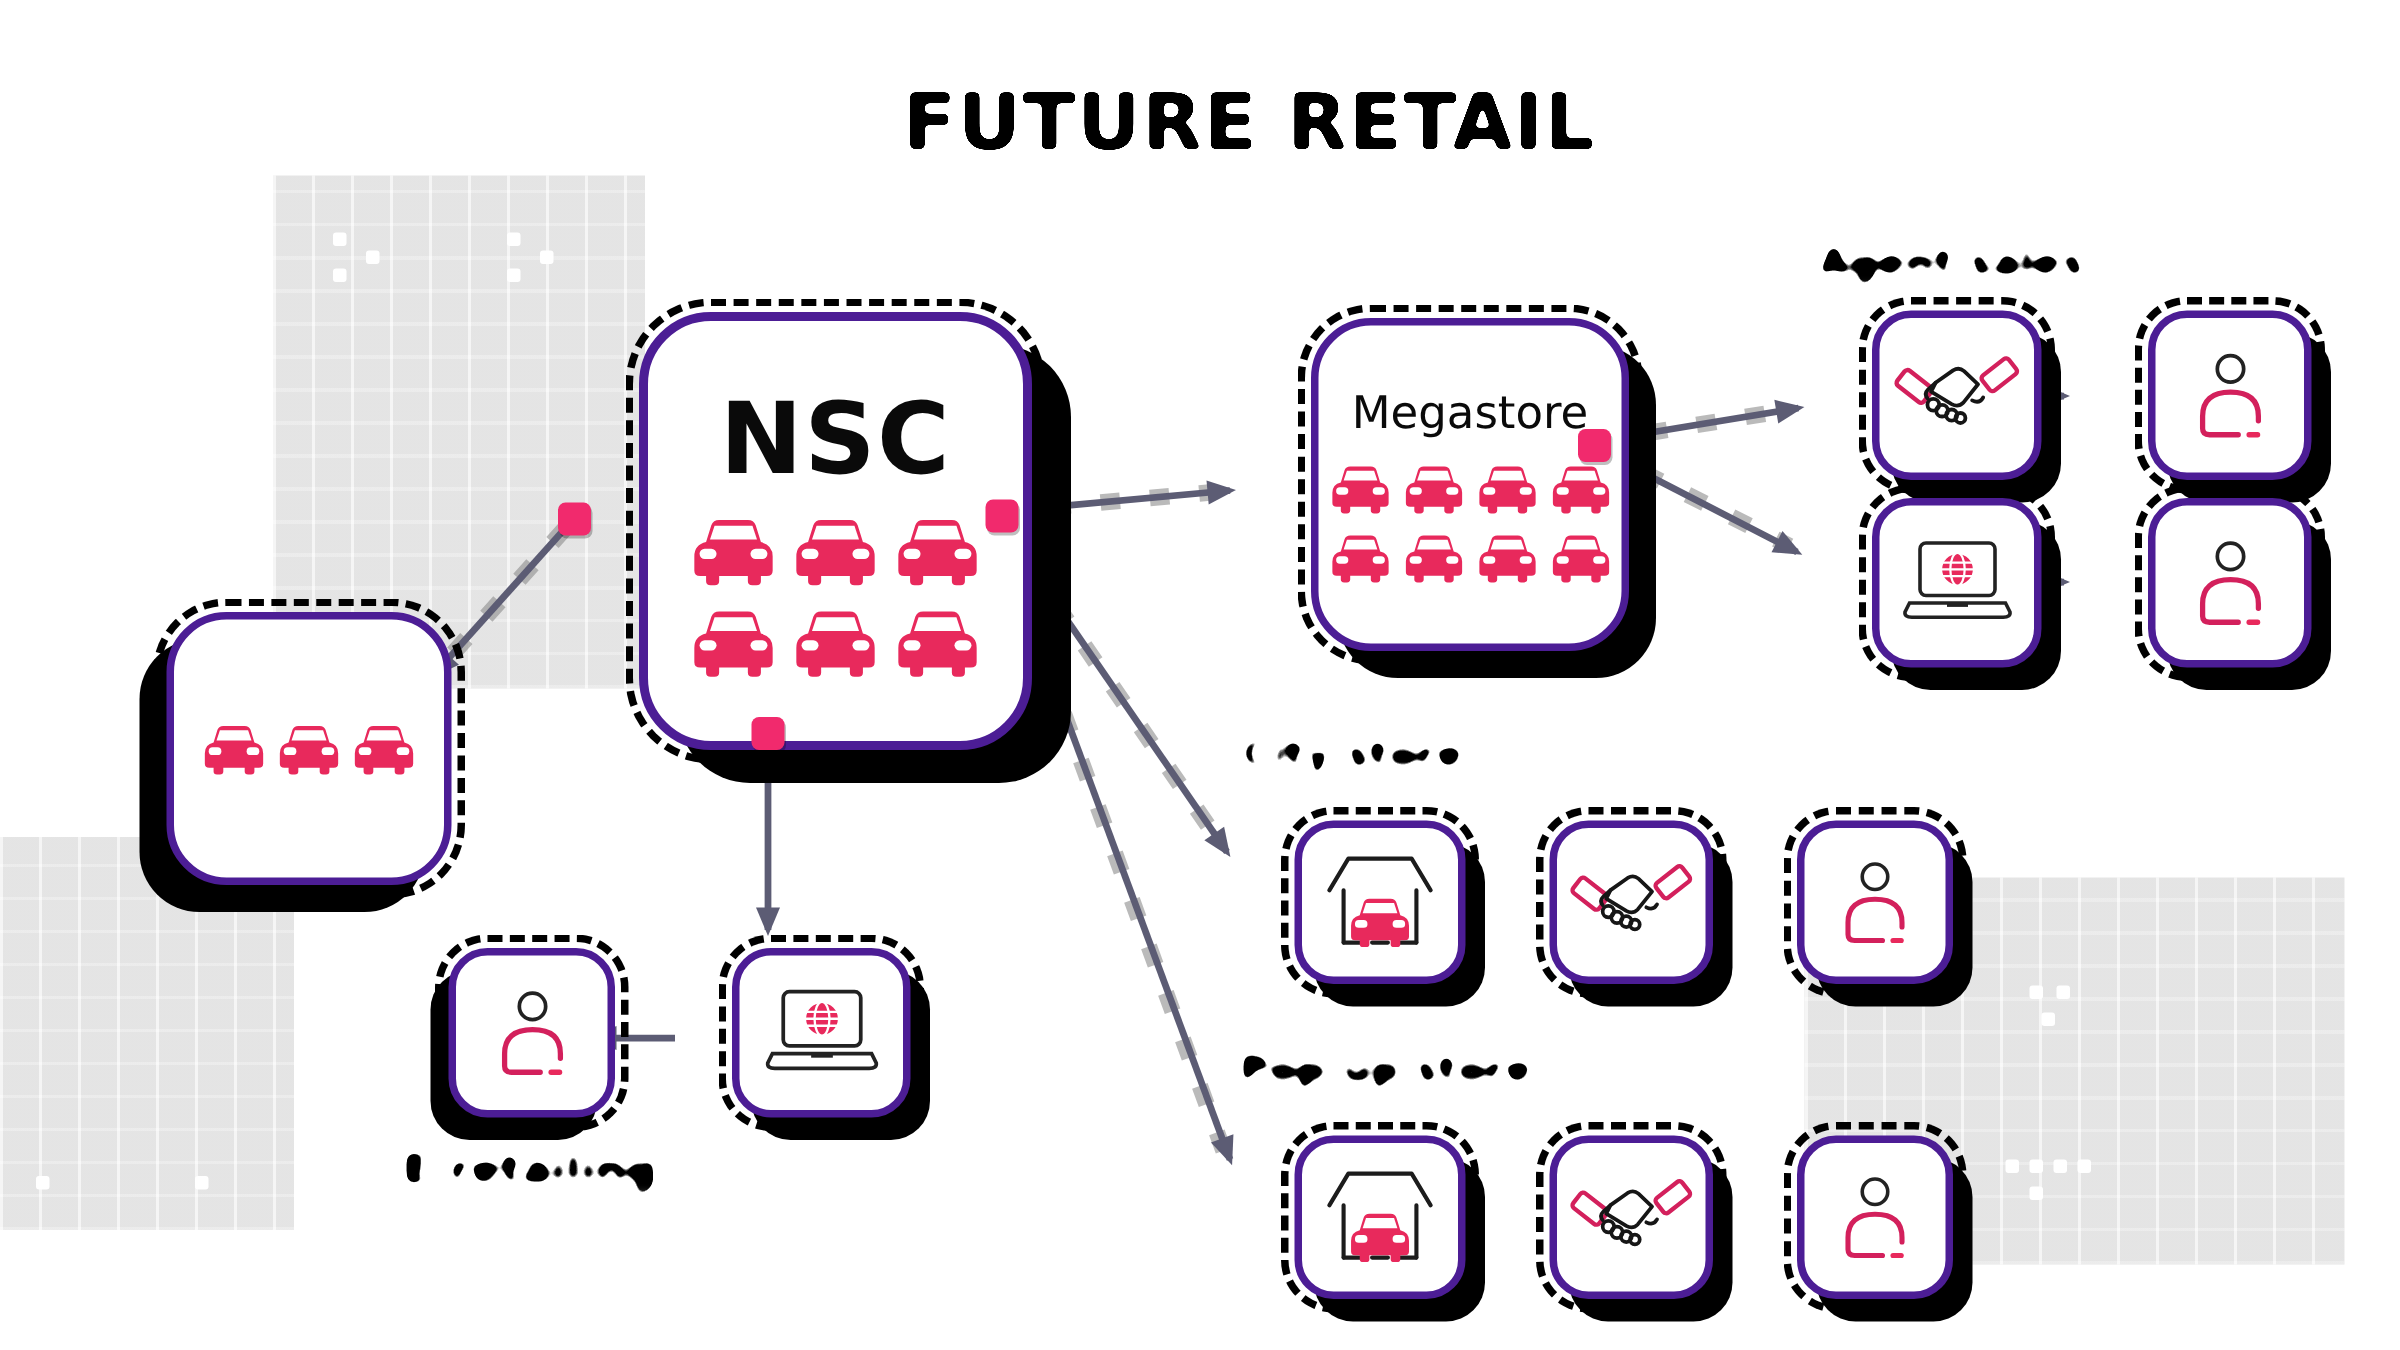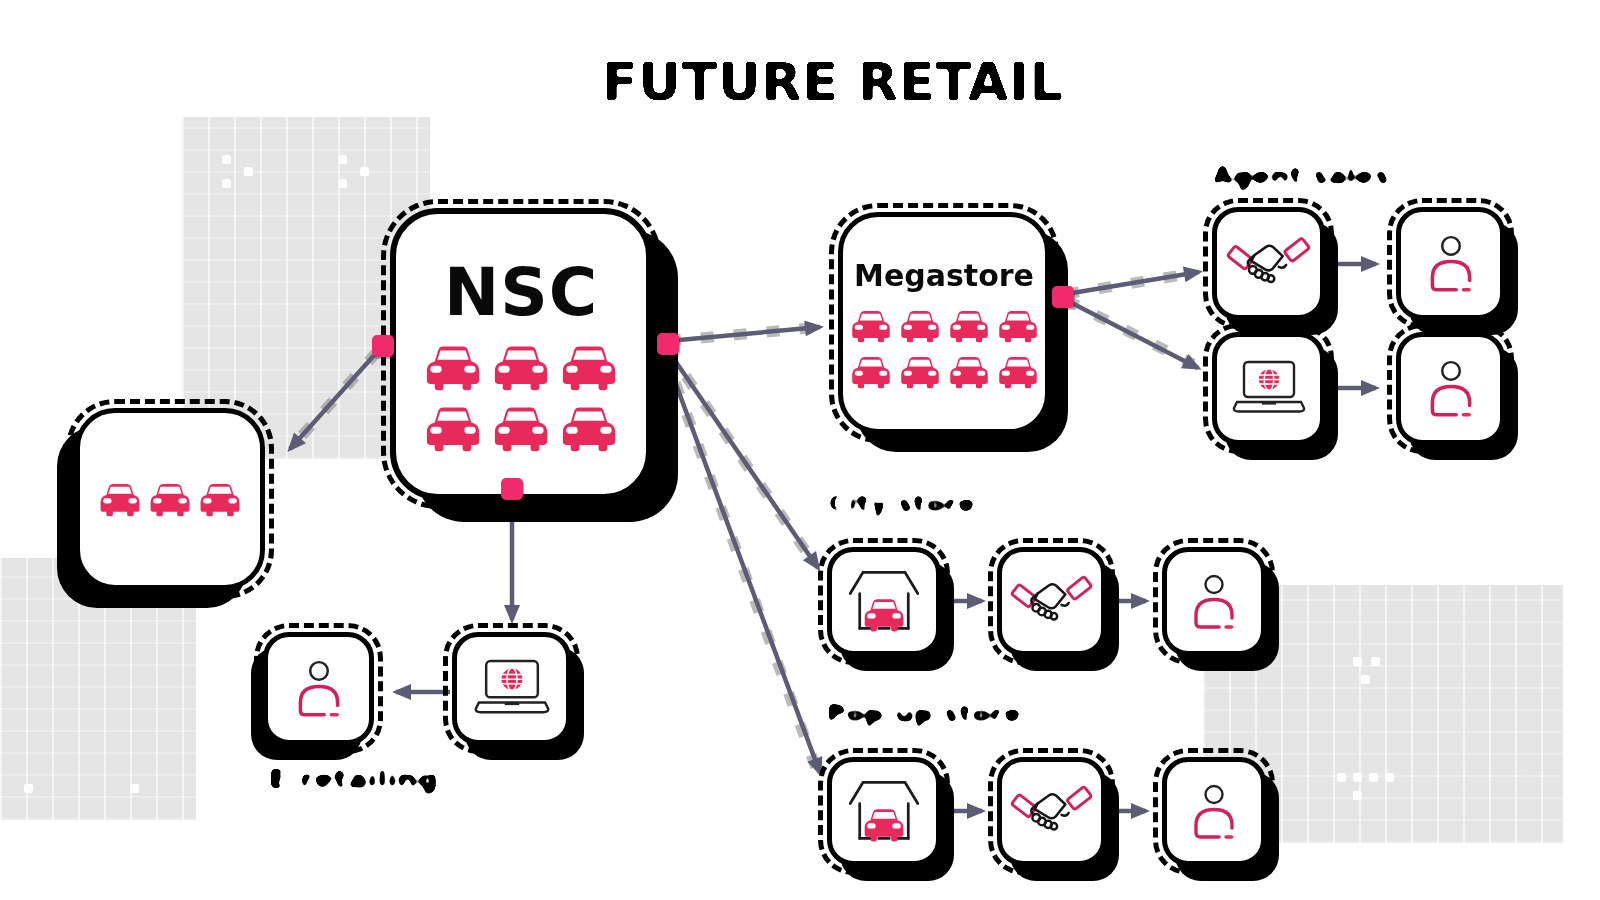--- a/index.html
+++ b/index.html
@@ -17,34 +17,34 @@
   .wm{
     position:absolute;background-color:var(--wm);
     background-image:
       repeating-linear-gradient(90deg, rgba(255,255,255,.55) 0 2px, rgba(0,0,0,.02) 2px 26px),
       repeating-linear-gradient(0deg, rgba(255,255,255,.35) 0 2px, transparent 2px 22px);
   }
   .wm .dot{position:absolute;width:9px;height:9px;border-radius:2px;background:#fff}
 
   
   .node{
-    position:absolute;background:#fff;border:5px solid #000000;
+    position:absolute;background:#fff;border:5px solid #4c1d95;
     outline:5px dashed #000;outline-offset:4px;
     display:flex;flex-direction:column;align-items:center;justify-content:center;
-    z-index:3;box-sizing:border-box;
+    z-index:3;box-sizing:border-box;margin-left:36px;
   }
   .r-big{border-radius:48px}.r-mid{border-radius:40px}.r-sm{border-radius:26px}
   .sh-se{box-shadow:18px 18px 0 0 #000}
   .sh-se-big{box-shadow:26px 22px 0 0 #000;border-width:6px}
   .sh-sw{box-shadow:-18px 18px 0 0 #000}
   .sh-sm{box-shadow:13px 15px 0 0 #000}
   .sh-sm-l{box-shadow:-12px 15px 0 0 #000}
 
   .nsc-title{font-size:66px;font-weight:900;letter-spacing:1px;line-height:1;margin:4px 0 18px}
-  .mega-title{font-size:30px;font-weight:700;margin:0 0 16px}
+  .mega-title{font-size:30px;font-weight:400;margin:0 0 16px}
   .td-title{font-size:25px;font-weight:600;text-align:center;line-height:1.25;margin:0 0 12px}
 
   .cars{display:flex;flex-wrap:wrap;justify-content:center;align-items:center}
   .cars-lg{width:196px;gap:14px 12px}
   .cars-md{width:196px;gap:12px 9px}
   .cars-sm{width:150px;gap:8px}
   .cars-lg .car{width:56px;height:47px}
   .cars-md .car{width:40px;height:34px}
   .cars-sm .car{width:42px;height:35px}
   .car{display:inline-block}

